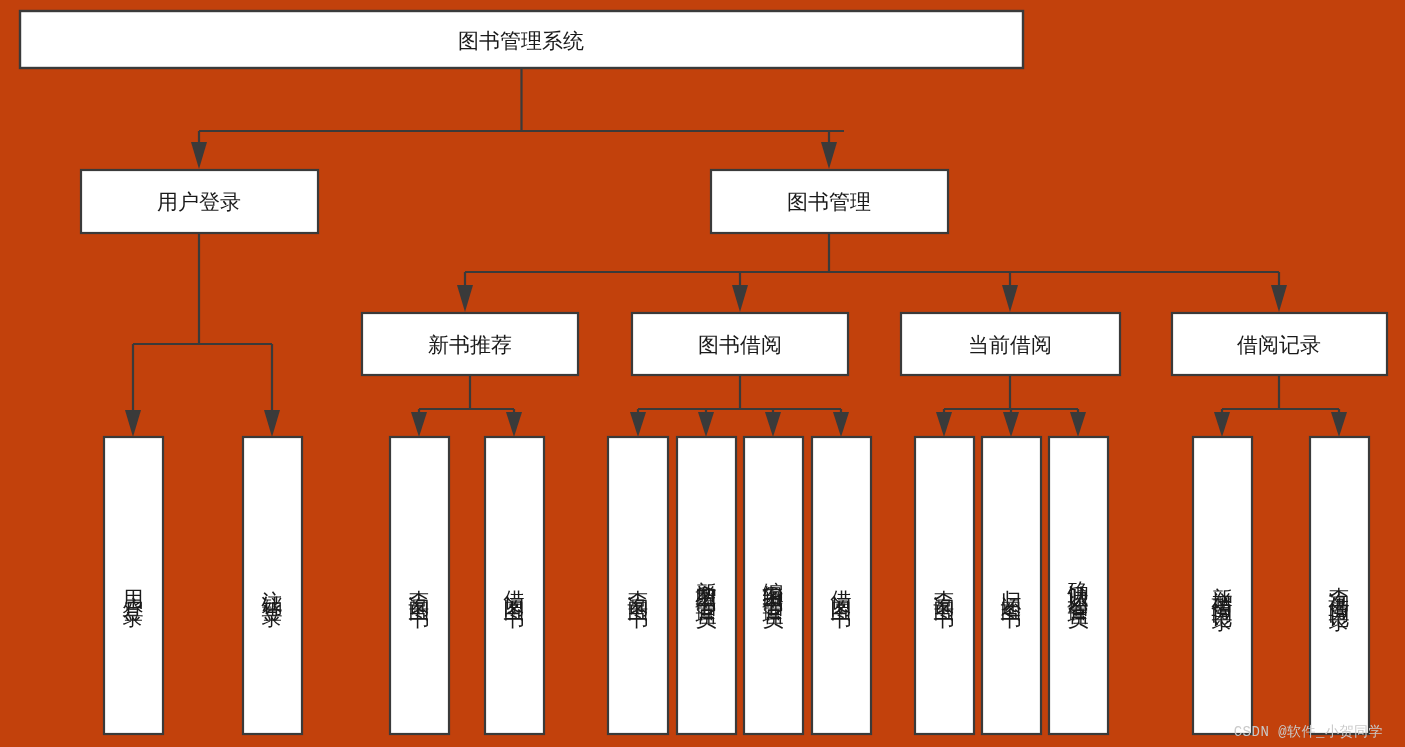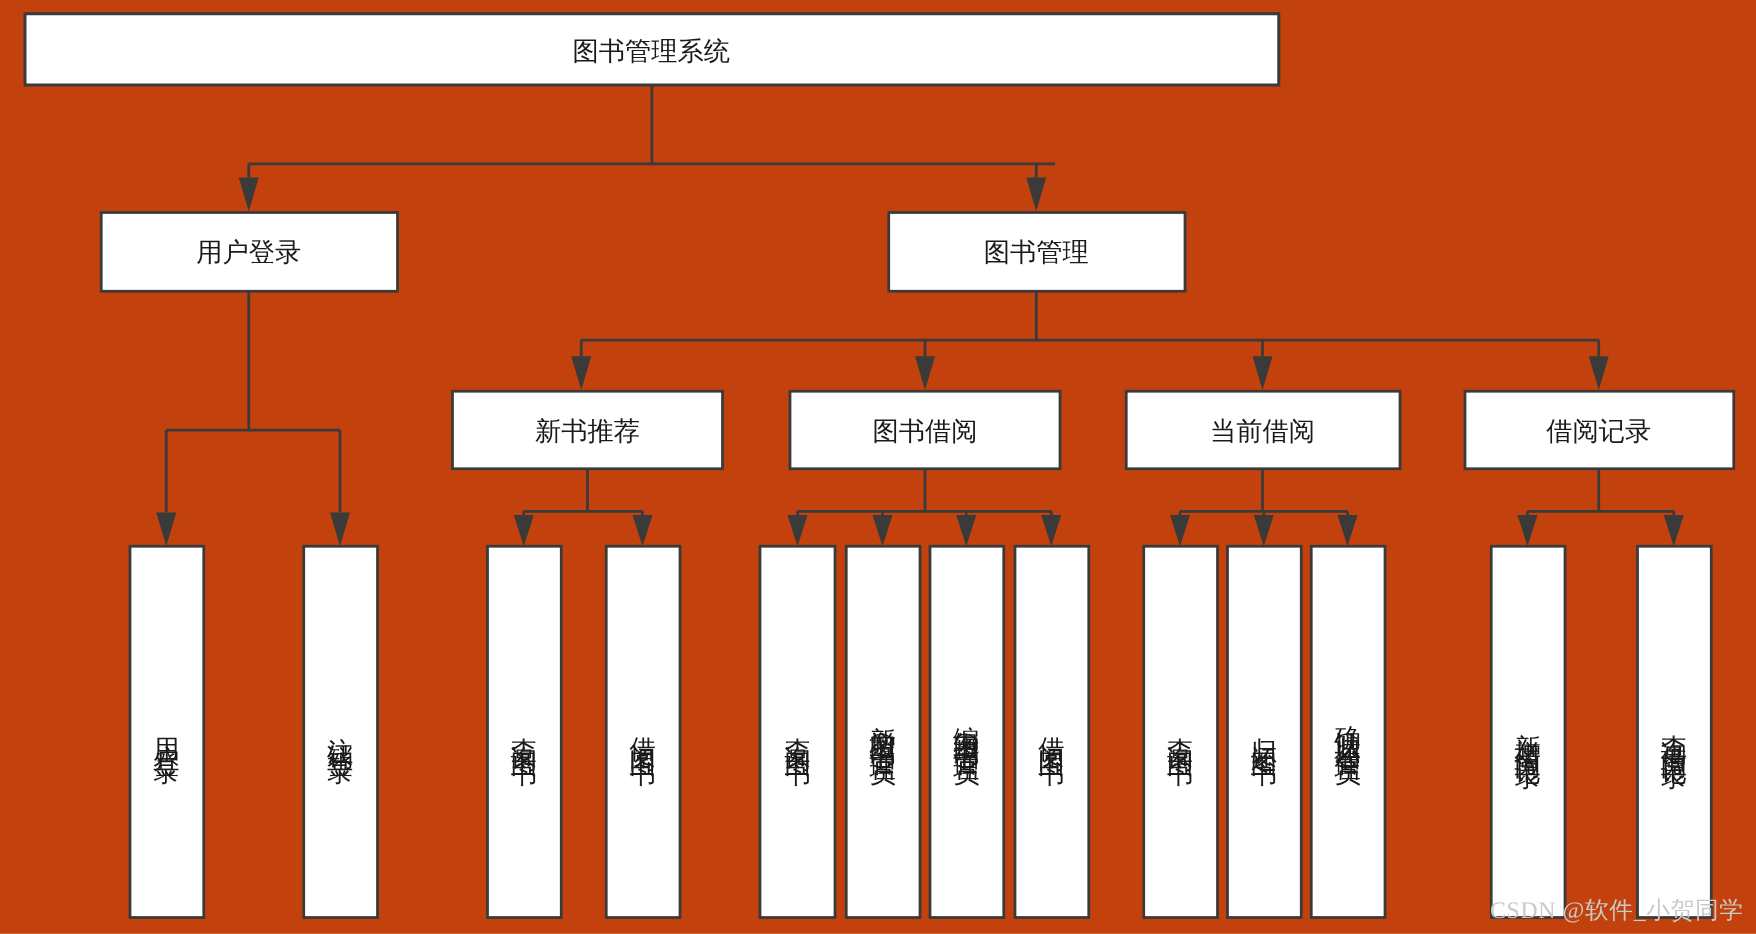--- a/index.html
+++ b/index.html
@@ -55,25 +55,25 @@
   }
   .node-label-v {
     fill: #1a1a1a;
     font-family: "DejaVu Sans", "Liberation Sans", sans-serif;
     font-size: 21px;
     text-anchor: middle;
     dominant-baseline: central;
   }
   .watermark-text {
     position: absolute;
-    right: 10px;
+    right: 22px;
     bottom: 6px;
     color: #c9c9c9;
-    font-size: 19px;
-    font-family: Liberation Serif, serif;
+    font-size: 14px;
+    font-family: Liberation Mono, monospace;
     letter-spacing: 0.5px;
     white-space: nowrap;
     user-select: none;
   }
 </style>
 </head>
 <body>
 
 <div id="diagram-root">
 

